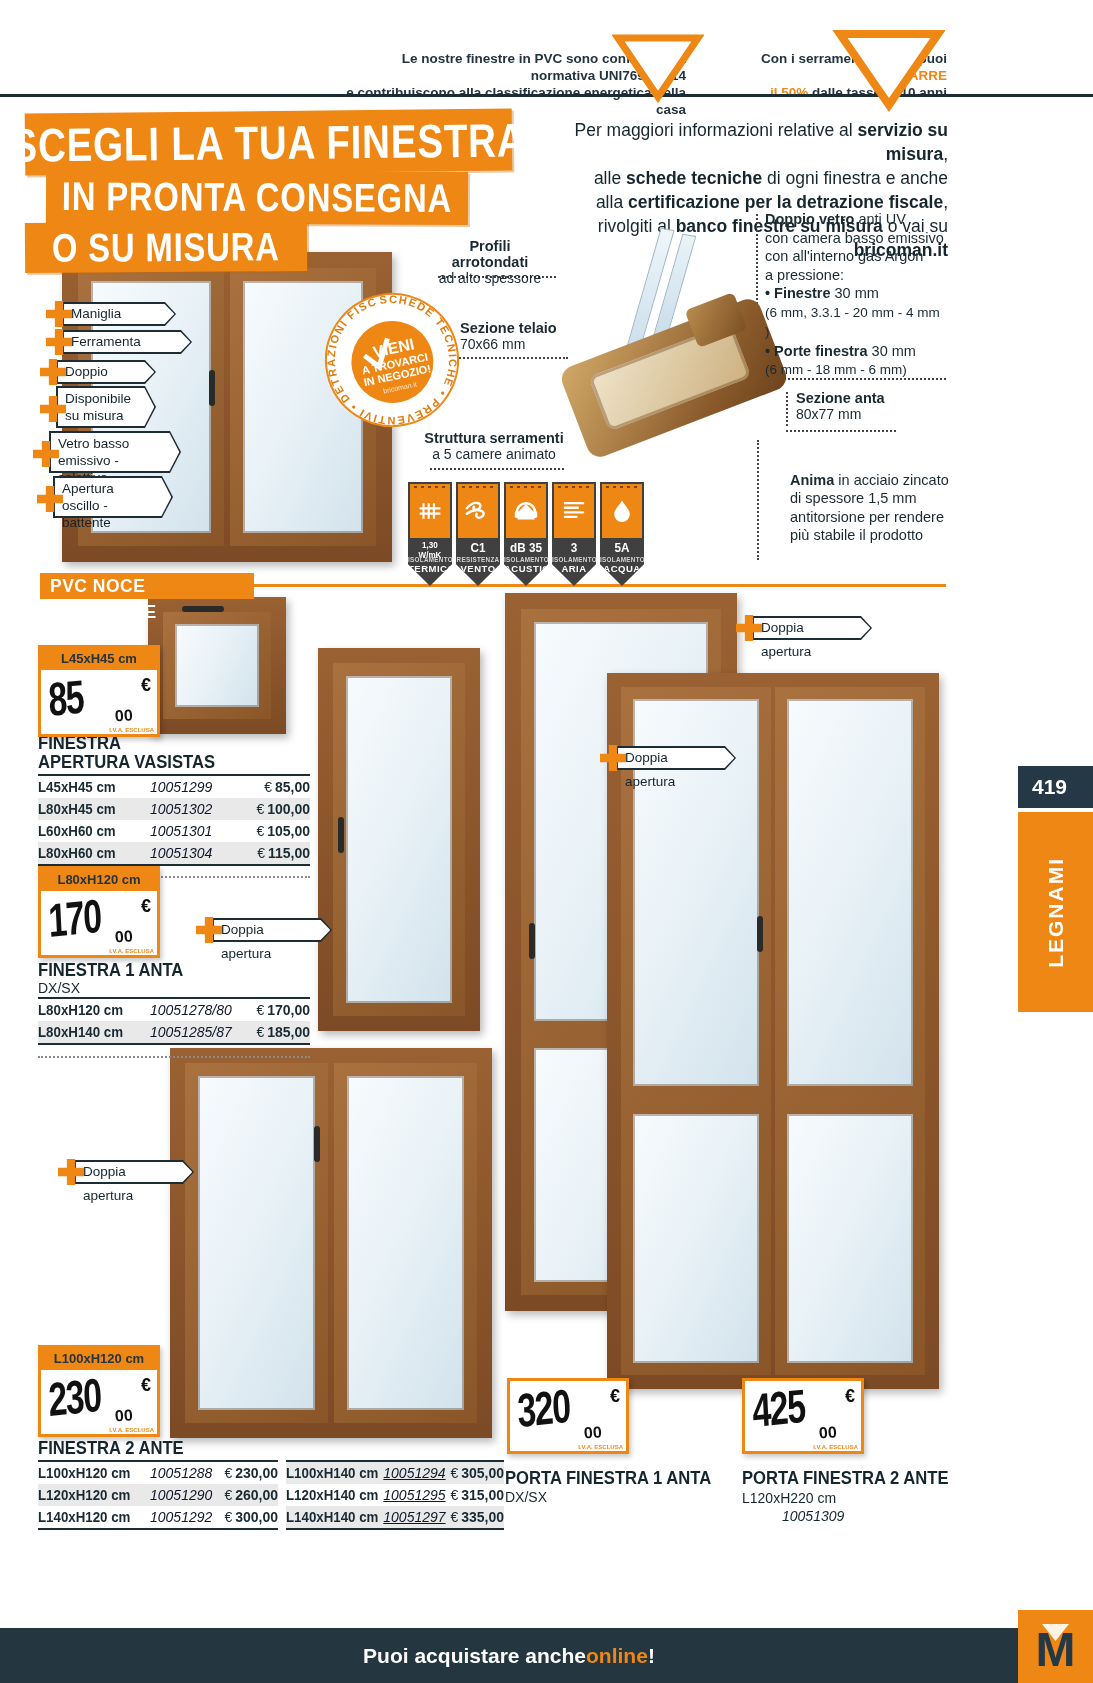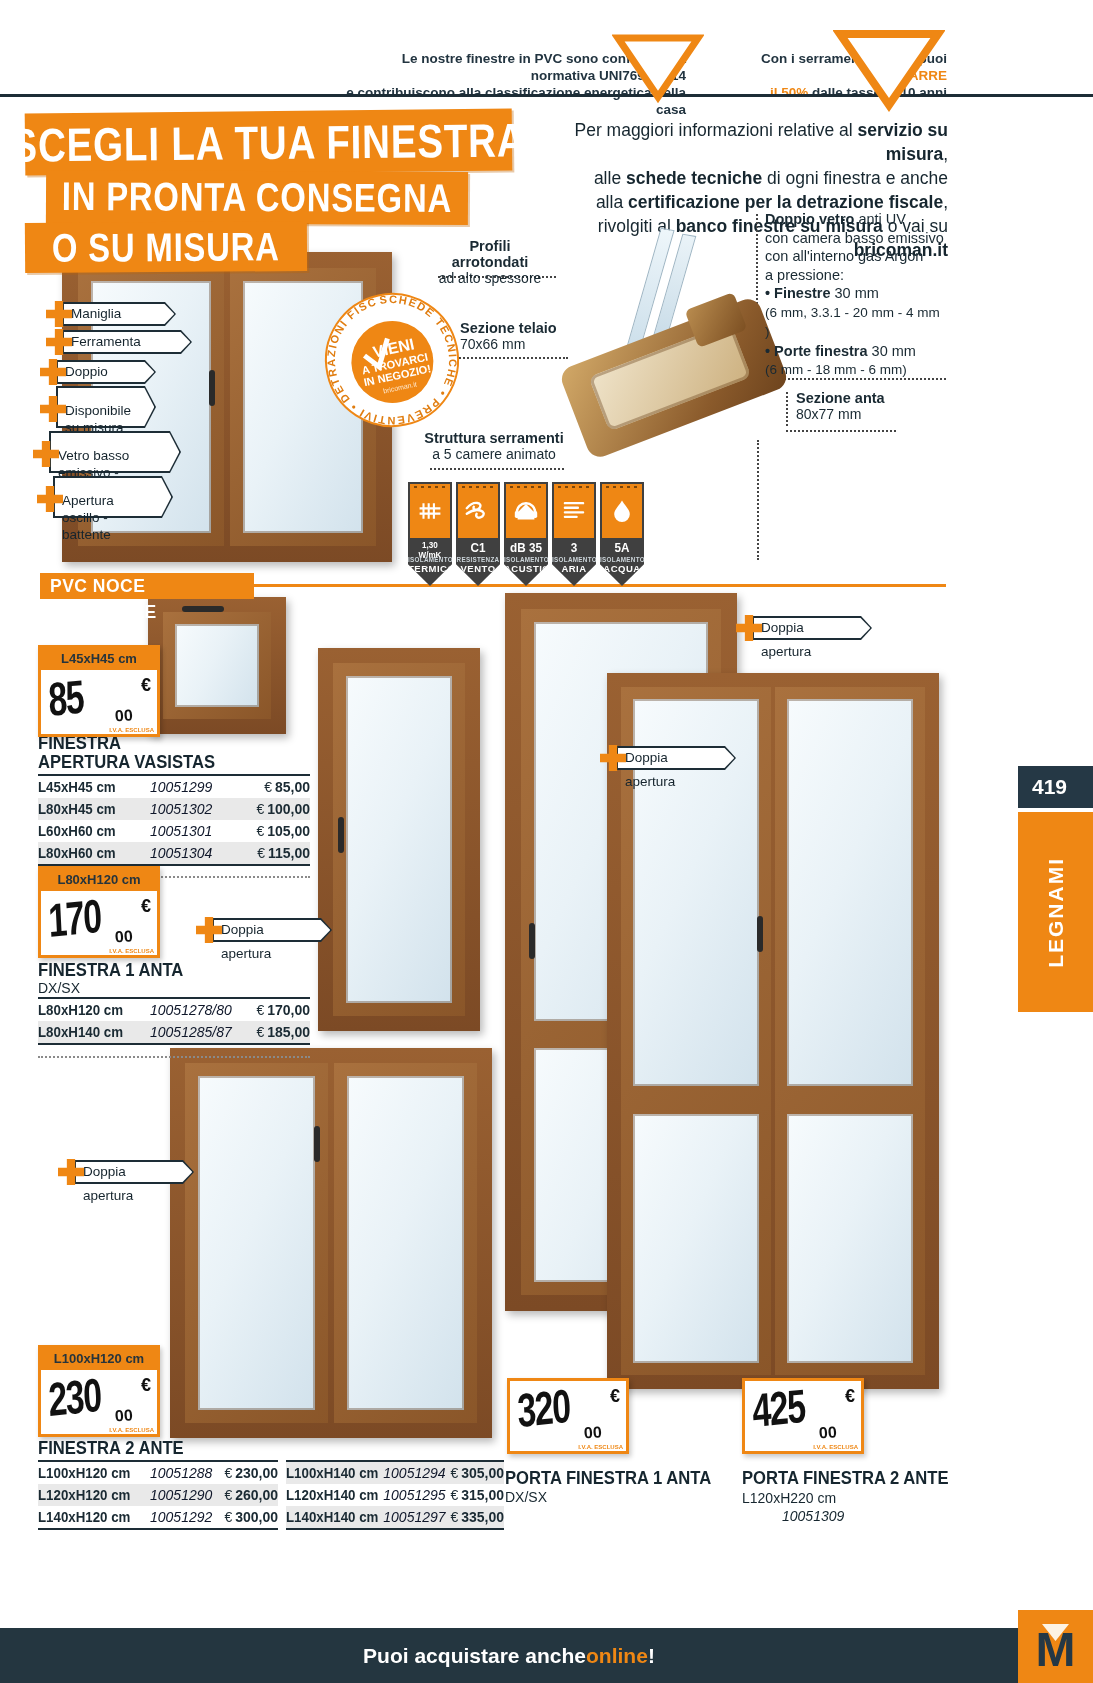--- a/index.html
+++ b/index.html
@@ -31,21 +31,21 @@
   .handle-h { position:absolute; height:6px; width:42px; background:#2a2a2a; border-radius:3px; z-index:2; }
 
   
   .atag { position:absolute; z-index:7; }
   .atag .shape { position:absolute; inset:0; background:#1d2d36;
     clip-path:polygon(0 0, calc(100% - 11px) 0, 100% 50%, calc(100% - 11px) 100%, 0 100%); }
   .atag .shape::after { content:""; position:absolute; inset:1.7px; background:#fff;
     clip-path:polygon(0 0, calc(100% - 10px) 0, 100% 50%, calc(100% - 10px) 100%, 0 100%); }
   .atag .lab { position:relative; display:block; padding:0 18px 0 9px; font-size:13.5px; color:#15242d; white-space:pre-line; z-index:1; }
   .atag.one .lab { line-height:24px; }
-  .atag.two .lab { line-height:17px; padding-top:16px; }
+  .atag.two .lab { line-height:17px; padding-top:4px; }
   .plus { position:absolute; width:26px; height:26px; background:#ef8714; z-index:8;
     clip-path:polygon(34% 0,66% 0,66% 34%,100% 34%,100% 66%,66% 66%,66% 100%,34% 100%,34% 66%,0 66%,0 34%,34% 34%); }
 
   
   .co-t { font-weight:bold; font-size:14.5px; }
   .co-s { font-size:14px; }
   .dot-h { border-top:2px dotted #444; position:absolute; }
   .dot-v { border-left:2px dotted #444; position:absolute; }
   .dv { font-size:14.5px; line-height:18.5px; }
   .dv .sm { font-size:13.5px; }
@@ -81,21 +81,21 @@
   .it { font-style:italic; }
   .tbl { position:absolute; border-top:2.5px solid #1d2d36; border-bottom:2.5px solid #1d2d36; background:#fff; z-index:5; }
   .trow { display:flex; align-items:center; height:22px; font-size:14px; }
   .tbl.alt-even .trow:nth-child(even) { background:#e9e9e9; }
   .tbl.alt-odd  .trow:nth-child(odd)  { background:#e9e9e9; }
   .c-size { width:112px; font-weight:bold; transform:scaleX(.95); transform-origin:left; white-space:nowrap; }
   .c-sku  { width:88px;  font-style:italic; color:#0f172a; white-space:nowrap; }
   .c-price{ flex:1; text-align:right; white-space:nowrap; }
   .c-price .eu { font-style:normal; margin-right:3px; }
   .c-price b { font-weight:bold; }
-  .tbl-n  .c-size{width:100px;} .tbl-n .c-sku{width:76px;}
+  .tbl-n  .c-size{width:100px;} .tbl-n .c-sku{width:76px;text-decoration:underline;}
   .tbl-w  .c-size{width:112px;} .tbl-w .c-sku{width:106px;}
   .dotsep { position:absolute; border-top:2px dotted #8a8a8a; z-index:5; }
 
   
   .pagenum { left:1018px; top:766px; width:75px; height:42px; background:#253845; color:#fff; font-weight:bold; font-size:21px; display:flex; align-items:center; padding-left:14px; z-index:10; }
   .catband { left:1018px; top:812px; width:75px; height:200px; background:#ef8714; z-index:10; display:flex; align-items:center; justify-content:center; }
   .catband span { writing-mode:vertical-rl; transform:rotate(180deg); color:#fff; font-weight:bold; font-size:21px; letter-spacing:2px; }
   .footer { left:0; top:1628px; width:1018px; height:55px; background:#243640; color:#fff; display:flex; align-items:center; justify-content:center; font-size:21px; font-weight:bold; z-index:10; }
   .mlogo { left:1018px; top:1610px; width:75px; height:73px; z-index:11; }
 
@@ -234,20 +234,26 @@
     <span class="sm">(6 mm - 18 mm - 6 mm)</span>
   </div>
   <div class="dot-h" style="left:756px; top:378px; width:190px;"></div>
   <div class="dot-v" style="left:786px; top:392px; height:34px;"></div>
   <div class="abs" style="left:796px; top:390px; width:110px; z-index:4;">
     <div class="co-t">Sezione anta</div>
     <div class="co-s">80x77 mm</div>
   </div>
   <div class="dot-h" style="left:786px; top:430px; width:110px;"></div>
   <div class="dot-v" style="left:757px; top:440px; height:120px;"></div>
+  <div class="abs dv" style="left:790px; top:452px; width:160px; white-space:pre-line; z-index:4;">
+    <b>Anima</b><span> in acciaio zincato
+di spessore 1,5 mm
+antitorsione per rendere
+più stabile il prodotto</span>
+  </div>
 
   <div class="badge" style="left:408px; top:482px;">
     <div class="btop">
       <svg width="26" height="26" viewBox="0 0 20 20">
           <path d="M5 4v12M9 4v12M13 4v12M2 8h16M2 12h16" stroke="#fff" stroke-width="1.6" fill="none"></path>
         </svg>
     </div>
     <div class="dots"></div>
     <div class="bval" style="font-size:9px;">1,30 W/mK</div>
     <div class="bl1">ISOLAMENTO</div>

